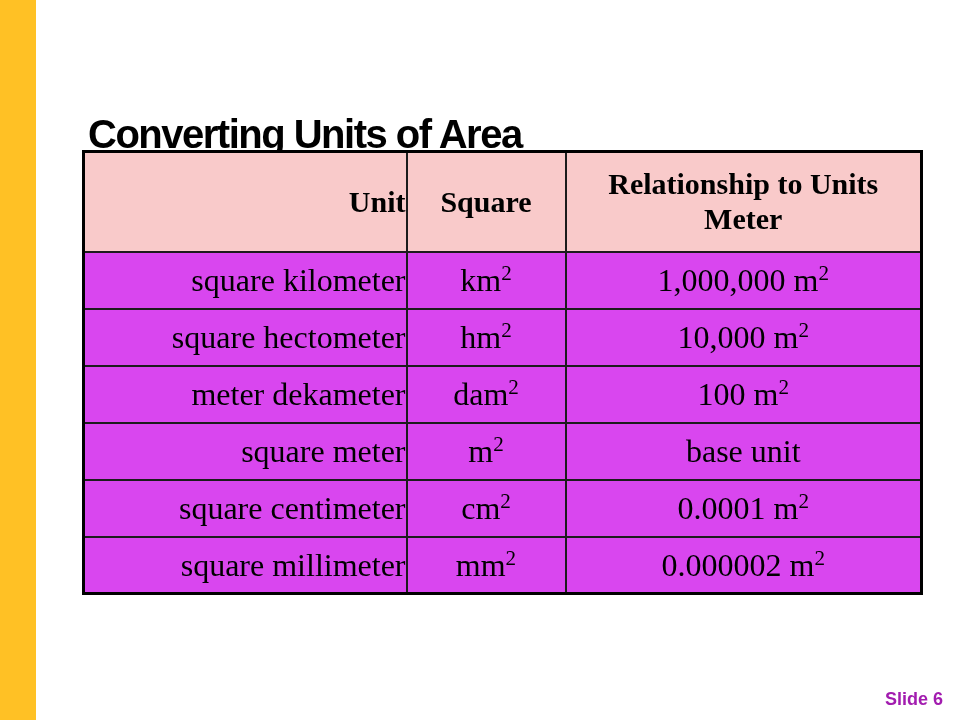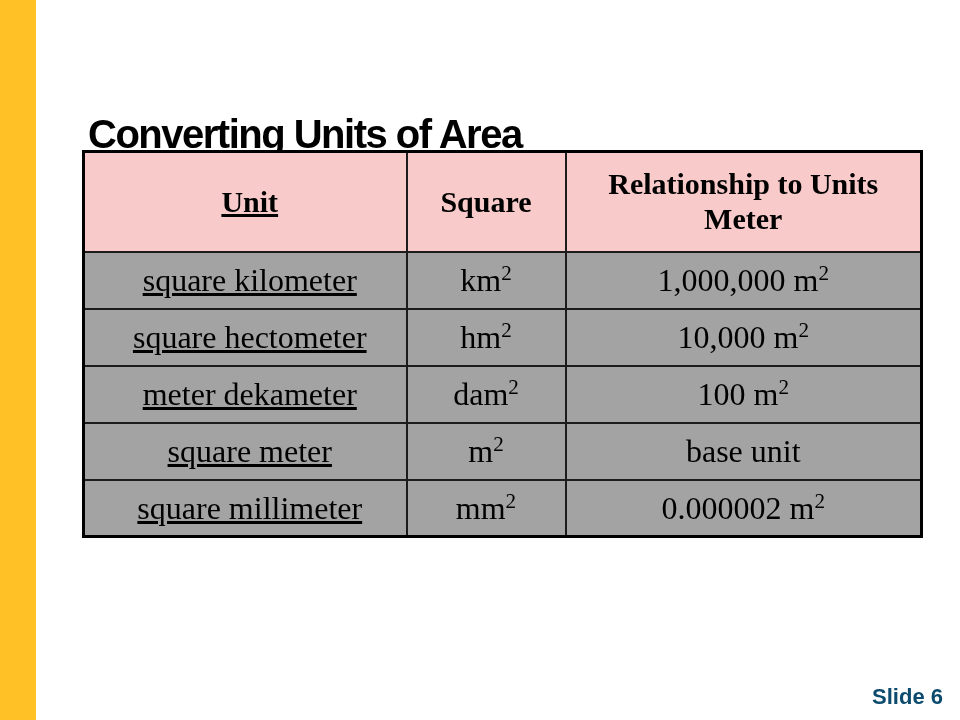--- a/index.html
+++ b/index.html
@@ -51,47 +51,46 @@
   }
   .units-table thead tr { height: 100px; }
   .units-table tbody tr { height: 57px; }
   .units-table th {
     background: #F9CACA;
     font-weight: bold;
     font-size: 30px;
     line-height: 1.15;
   }
   .units-table td {
-    background: #a3a3a3;
+    background: #d946ef;
     font-size: 32px;
     line-height: 1.0;
   }
   .units-table th.h-unit, .units-table td.c-unit {
-    text-align: center;
+    text-align: right;
     padding-left: 9px;
-    text-decoration: underline;
   }
   .units-table th.h-symbol, .units-table td.c-symbol,
   .units-table th.h-rel, .units-table td.c-rel {
     text-align: center;
   }
   sup.sq {
     font-size: 66%;
     vertical-align: baseline;
     position: relative;
     top: -0.52em;
     line-height: 0;
   }
   .slide-number {
     position: absolute;
     right: 17px; bottom: 10px;
     font-family: "Liberation Sans", sans-serif;
     font-weight: bold;
-    font-size: 22px;
-    color: #0c4a6e;
+    font-size: 18px;
+    color: #a21caf;
     white-space: nowrap;
   }
 </style>
 </head>
 <body>
 
 <div class="accent-bar"></div>
 
 <div class="slide-title">Converting Units of Area</div>
 
@@ -123,20 +122,25 @@
       <td class="c-unit">meter dekameter</td>
       <td class="c-symbol"><span>dam</span><sup class="sq">2</sup></td>
       <td class="c-rel"><span>100 m</span><sup class="sq">2</sup></td>
     </tr>
     <tr>
       <td class="c-unit">square meter</td>
       <td class="c-symbol"><span>m</span><sup class="sq">2</sup></td>
       <td class="c-rel"><span>base unit</span><sup class="sq"></sup></td>
     </tr>
     <tr>
+      <td class="c-unit">square centimeter</td>
+      <td class="c-symbol"><span>cm</span><sup class="sq">2</sup></td>
+      <td class="c-rel"><span>0.0001 m</span><sup class="sq">2</sup></td>
+    </tr>
+    <tr>
       <td class="c-unit">square millimeter</td>
       <td class="c-symbol"><span>mm</span><sup class="sq">2</sup></td>
       <td class="c-rel"><span>0.000002 m</span><sup class="sq">2</sup></td>
     </tr>
   </tbody>
 </table>
 
 <div class="slide-number">Slide 6</div>
 
 </body></html>

